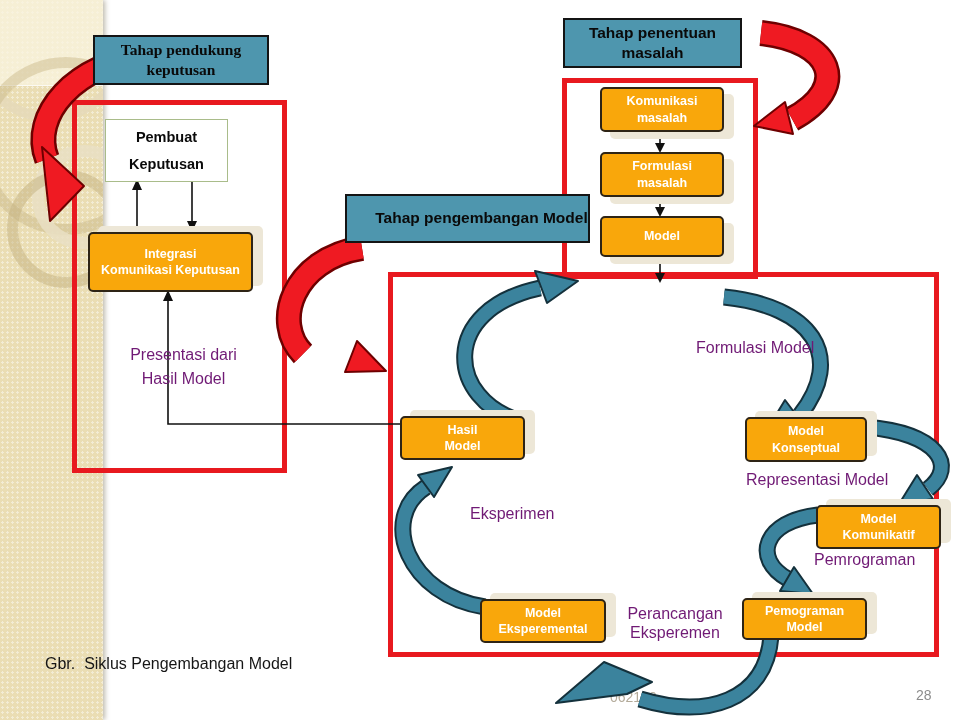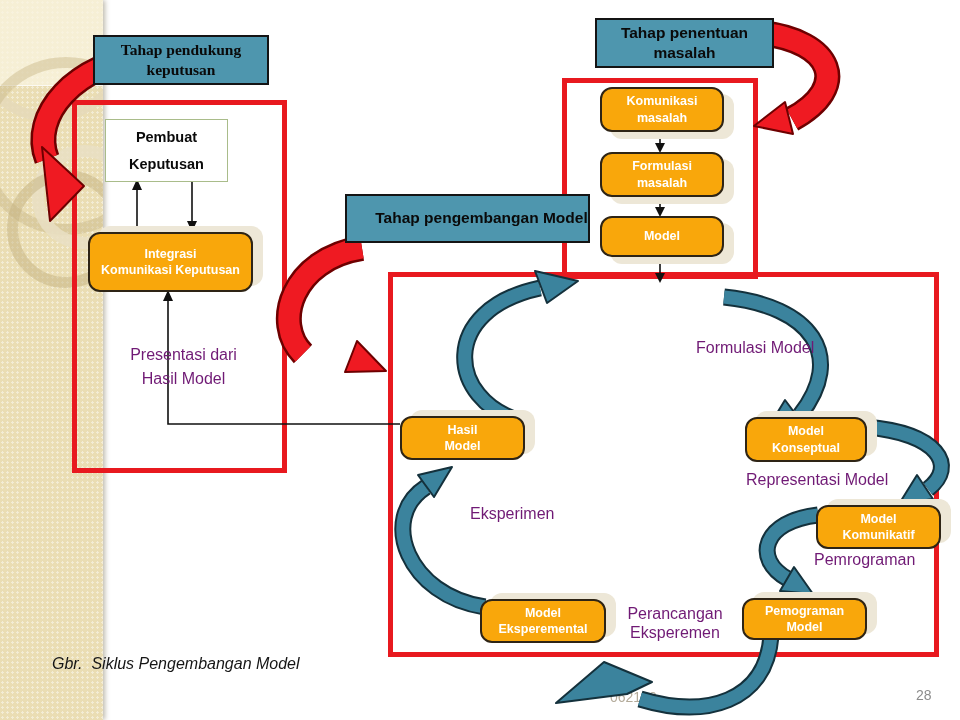--- a/index.html
+++ b/index.html
@@ -27,25 +27,25 @@
   .redrect{position:absolute;border:5px solid #E8191F;background:transparent;}
   .rr-left{left:72px;top:100px;width:205px;height:363px;}
   .rr-problem{left:562px;top:78px;width:186px;height:191px;}
   .rr-cycle{left:388px;top:272px;width:541px;height:375px;}
 
   
   .teal-hdr{position:absolute;background:#4E96AE;border:2px solid #141414;color:#0a0a0a;
             font-weight:bold;font-size:15.5px;line-height:1.32;text-align:center;
             display:flex;align-items:center;justify-content:center;}
   .th1{left:93px;top:35px;width:172px;height:46px;font-family:Liberation Serif, serif;}
-  .th2{left:563px;top:18px;width:175px;height:46px;margin-left:32px;}
+  .th2{left:563px;top:18px;width:175px;height:46px;}
   .th3{left:345px;top:194px;width:213px;height:45px;padding-left:28px;}
 
   
-  .obox{position:absolute;background:#F9A70B;border:2px solid #2E2415;border-radius:12px;
+  .obox{position:absolute;background:#F9A70B;border:2px solid #2E2415;border-radius:5px;
         color:#ffffff;font-weight:bold;font-size:12.5px;line-height:1.3;text-align:center;
         display:flex;flex-direction:column;align-items:center;justify-content:center;
         box-shadow:10px -6px 0 0 #EDE7D7;}
   .obox.sh-dr{box-shadow:10px 7px 0 0 #EDE7D7;}
   .obox span{display:block;}
   .b-integrasi{left:88px;top:232px;width:161px;height:56px;}
   .b-komunikasi{left:600px;top:87px;width:120px;height:41px;}
   .b-formulasi{left:600px;top:152px;width:120px;height:41px;}
   .b-model{left:600px;top:216px;width:120px;height:37px;}
   .b-penetapan{left:599px;top:282px;width:122px;height:40px;font-size:12px;}
@@ -64,21 +64,21 @@
   
   .lbl{position:absolute;color:#701a75;font-size:16px;line-height:22px;padding-left:8px;}
   .l-presentasi{left:108px;top:343px;width:135px;text-align:center;line-height:24px;}
   .l-formulasi{left:688px;top:337px;}
   .l-representasi{left:738px;top:469px;}
   .l-eksperimen{left:462px;top:503px;}
   .l-pemrograman{left:806px;top:549px;}
   .l-perancangan{left:606px;top:604px;width:122px;text-align:center;line-height:19px;}
 
   
-  .caption{position:absolute;left:52px;top:655px;font-size:16px;color:#161616;white-space:pre;font-style:italic;}
+  .caption{position:absolute;left:45px;top:655px;font-size:16px;color:#161616;white-space:pre;}
   .f-code{position:absolute;left:610px;top:689px;font-size:14px;color:#B3AA99;}
   .f-page{position:absolute;left:916px;top:687px;font-size:14px;color:#8C8C8C;}
 
   
   .tband-u{stroke:#14313C;stroke-width:17;fill:none;}
   .tband{stroke:#3B839D;stroke-width:13;fill:none;}
   .thead{fill:#3B839D;stroke:#14313C;stroke-width:2;stroke-linejoin:round;}
   .rband-u{stroke:#6E0000;stroke-width:26;fill:none;}
   .rband{stroke:#EF1A22;stroke-width:21;fill:none;}
   .rhead{fill:#EF1A22;stroke:#6E0000;stroke-width:2;stroke-linejoin:round;}

